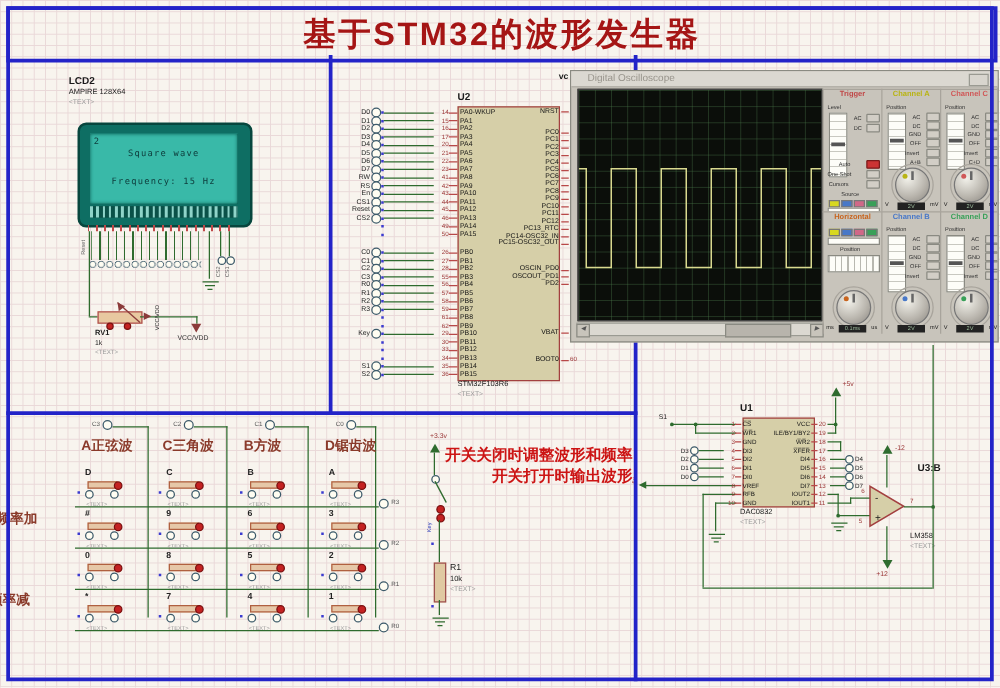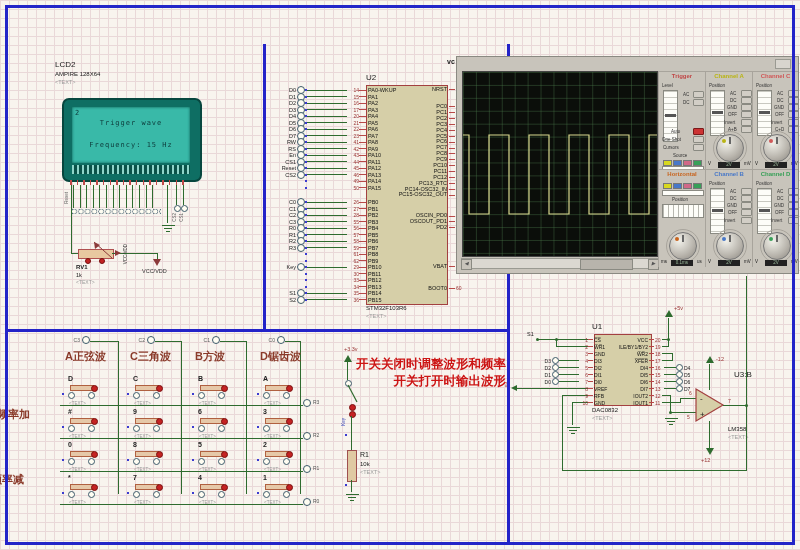--- a/index.html
+++ b/index.html
@@ -21,21 +21,21 @@
   .bsq{width:2px;height:2px;background:#3b3bd0;flex:none}
   .gnd{position:absolute;width:14px}
   .gnd i{display:block;background:#2e6b2e;height:1.5px;margin:1.5px auto 0}
   .gnd i:nth-child(1){width:13px}.gnd i:nth-child(2){width:8px}.gnd i:nth-child(3){width:4px}
   .pup,.pdn{position:absolute;width:0;height:0;border-left:4px solid transparent;border-right:4px solid transparent}
   .pup{border-bottom:7px solid #2e6b2e}.pdn{border-top:7px solid #2e6b2e}
   .pwr-lbl{position:absolute;font-size:5.5px;color:#9a3535}
   .gray{color:#9a9a9a}
   .t4{position:absolute;font-size:4.5px}.t5{position:absolute;font-size:5px}
   .t55{position:absolute;font-size:5.5px}.t6{position:absolute;font-size:6px}
-  .t7{position:absolute;font-size:7px}.t8{position:absolute;font-size:8px;font-weight:normal}
+  .t7{position:absolute;font-size:7px}.t8{position:absolute;font-size:8px;font-weight:bold}
   .vtxt{writing-mode:vertical-rl;transform:rotate(180deg);font-size:4.5px;color:#666}
   
   .lcd-body{position:absolute;left:62px;top:98px;width:136px;height:80px;background:#0e6e63;border:2px solid #07463e;border-radius:7px}
   .lcd-screen{position:absolute;left:8px;top:7px;width:118px;height:56px;background:#39b9a8;box-shadow:inset 0 0 3px #0a5a50;
     font-family:"DejaVu Sans Mono",monospace;color:#0d3a3a;font-size:7px}
   .lcd-band{position:absolute;left:8px;top:65px;width:118px;height:9px;background:#0a5148;
     background-image:repeating-linear-gradient(90deg,#8fd4c9 0 2px,#0a5148 2px 5px);background-size:100% 5px;background-repeat:repeat-y}
   
   .chip{position:absolute;background:#d6cfa8;border:1px solid #a34040;z-index:0}
   .pinrow{display:flex;align-items:center;height:6.5px;font-size:5.5px;line-height:6px}
@@ -107,33 +107,36 @@
   .rterm .lb{font-size:5px;color:#555;padding-left:2px;line-height:7px}
   .note{position:absolute;font-size:12.5px;font-weight:bold;color:#cc1414;width:300px;text-align:right}
   .cjk-label{font-weight:bold;color:#8a3a2a}
 </style>
 </head>
 <body>
 
 <div class="canvas">
 
   <div class="frame"></div>
+  <div class="banner">
+    <span>基于STM32的波形发生器</span>
+  </div>
   <i class="divider" style="left:263px;top:44px;width:3px;height:288px"></i>
   <i class="divider" style="left:507px;top:44px;width:3px;height:501px"></i>
   <i class="divider" style="left:5px;top:329px;width:505px;height:3px"></i>
 
   <div>
     <span class="t8" style="left:55px;top:60px">LCD2</span>
     <span class="t6" style="left:55px;top:71px">AMPIRE 128X64</span>
     <span class="t55 gray" style="left:55px;top:79px">&lt;TEXT&gt;</span>
 
     <div class="lcd-body">
       <div class="lcd-screen">
         <span class="abs" style="left:3px;top:2px">2</span>
-        <div style="text-align:center;margin-top:12px;letter-spacing:1px">Trigger wave</div>
+        <div style="text-align:center;margin-top:12px;letter-spacing:1px">Square wave</div>
         <div style="text-align:center;margin-top:14px;letter-spacing:1px">Frequency: 15 Hz</div>
       </div>
       <div class="lcd-band"></div>
     </div>
 
     <i class="abs" style="left:70px;top:180px;width:118px;height:5px;background:repeating-linear-gradient(90deg,#c04848 0 1.5px,transparent 1.5px 6.6px)"></i>
     <i class="abs" style="left:73px;top:185px;width:86px;height:23px;background:repeating-linear-gradient(90deg,#2e6b2e 0 1px,transparent 1px 6.6px)"></i>
     <i class="abs" style="left:71px;top:208px;width:90px;height:7px;background-image:radial-gradient(circle at 3.2px 3.5px,#fffdf2 1.8px,#3c5a6a 2.6px,transparent 3px);background-size:6.77px 7px;background-repeat:repeat-x"></i>
     <span class="abs vtxt" style="left:64px;top:192px">Reset</span>
     <i class="w" style="left:176px;top:185px;width:1px;height:20px"></i>
@@ -636,20 +639,21 @@
             <span class="rname">BOOT0</span>
             <i class="rstub"></i>
             <span class="rnum">60</span>
           </div>
       </div>
     </div>
     <span class="t7" style="left:447px;top:58px;font-weight:bold;z-index:1">vc</span>
   </div>
 
   <div class="scope">
+    <div class="sc-title"><span>Digital Oscilloscope</span></div>
     <i class="sc-btn"></i>
     <div class="sc-screen">
       <svg width="194" height="184">
         <polyline id="trace" fill="none" stroke="#d9d98f" stroke-width="1.2" points="0,63 6,63 6,142 26,142 26,63 46,63 46,142 66,142 66,63 86,63 86,142 106,142 106,63 126,63 126,142 146,142 146,63 166,63 166,142 186,142 186,63 194,63"></polyline>
       </svg>
     </div>
     <div class="sc-scroll">
       <i class="sc-arr" style="left:-1px">◀</i>
       <i class="sc-thumb"></i>
       <i class="sc-arr" style="right:-1px">▶</i>

